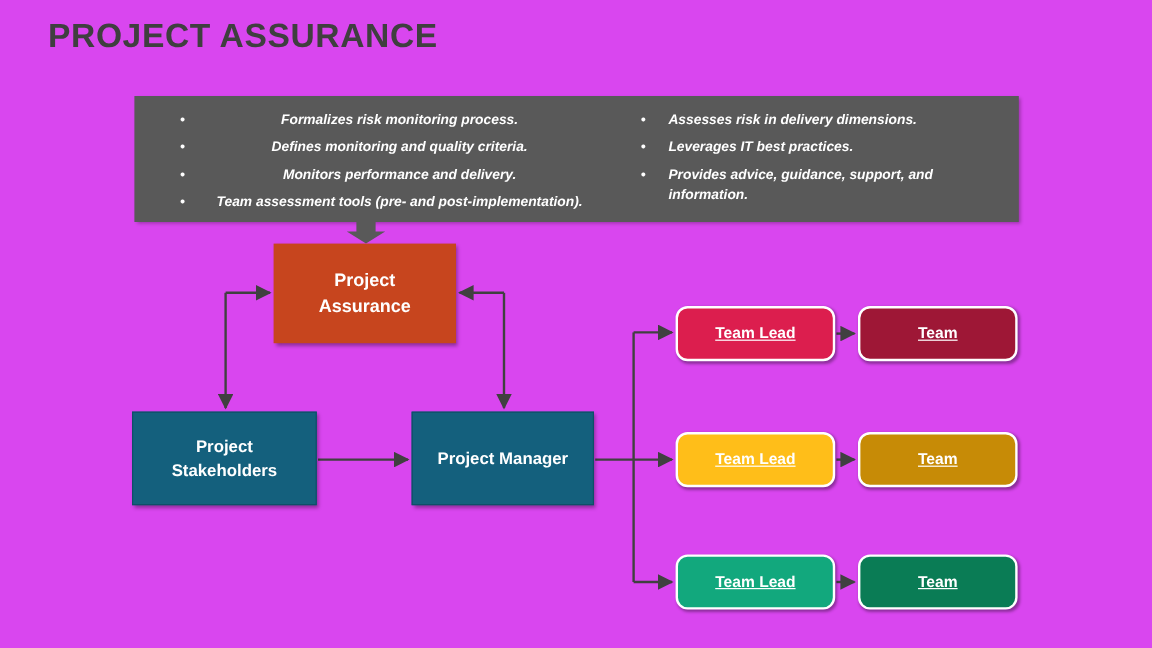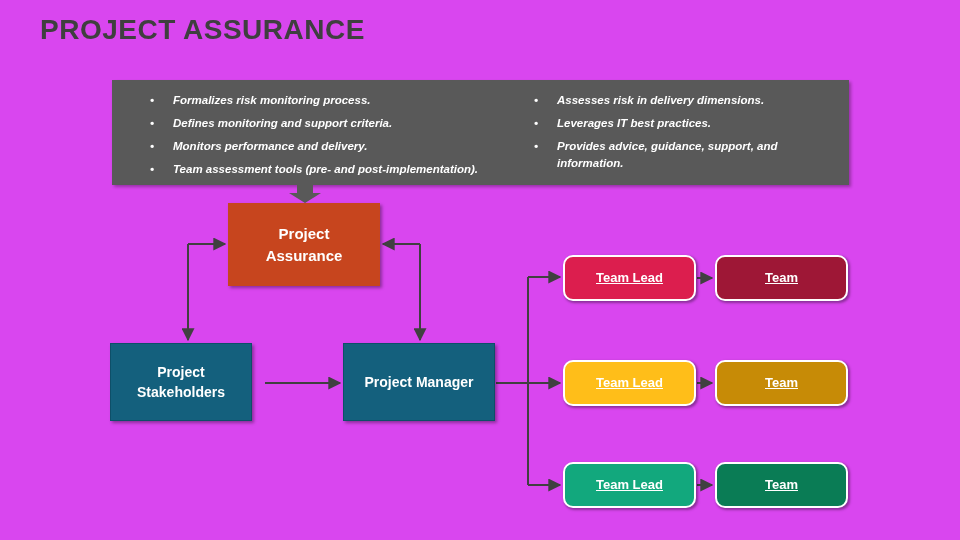--- a/index.html
+++ b/index.html
@@ -14,33 +14,33 @@
   .info-box {
     position:absolute; left:112px; top:80px; width:737px; height:105px;
     background:#595959; box-shadow:2px 2px 3px rgba(0,0,0,.3);
   }
   ul.bullets {
     position:absolute; top:12px; margin:0; padding:0; list-style:none;
     color:#ffffff; font-style:italic; font-weight:bold; font-size:11.5px;
   }
   ul.bullets li { position:relative; padding-left:25px; margin-bottom:6px; line-height:17px; }
   ul.bullets li::before { content:"\2022"; position:absolute; left:2px; }
-  ul.bullets.left  { left:36px;  width:345px; }
+  ul.bullets.left  { left:36px;  width:345px;text-align:center; }
   ul.bullets.right { left:420px; width:250px; }
 
   .node {
     position:absolute; display:flex; align-items:center; justify-content:center;
     text-align:center; color:#ffffff; font-weight:bold; box-sizing:border-box;
     line-height:1.45;
   }
   .node.rect { box-shadow:2px 2px 3px rgba(0,0,0,.35); }
   .node.pill { border-radius:10px; box-shadow:1.5px 1.5px 2.5px rgba(0,0,0,.35); border:2px solid;text-decoration:underline; }
 
   .pa       { left:228px; top:203px; width:152px; height:83px; background:#C7451E; font-size:15px; padding:0 28px; }
-  .ps       { left:110px; top:343px; width:142px; height:78px; background:#14607D; border:1px solid #0E4F68; font-size:14px; padding:0 20px; }
+  .ps       { left:110px; top:343px; width:154px; height:78px; background:#14607D; border:1px solid #0E4F68; font-size:14px; padding:0 20px; }
   .pm       { left:343px; top:343px; width:152px; height:78px; background:#14607D; border:1px solid #0E4F68; font-size:14px; padding:0 20px; }
 
   .pill     { width:133px; height:46px; font-size:13px; }
   .lead-1   { left:563px; top:255px; background:#DC1E4E; border-color:#B51840; }
   .team-1   { left:715px; top:255px; background:#9E1736; border-color:#7C1129; }
   .lead-2   { left:563px; top:360px; background:#FFBE19; border-color:#DE9E1C; }
   .team-2   { left:715px; top:360px; background:#C78B06; border-color:#9E6E05; }
   .lead-3   { left:563px; top:462px; background:#12A87D; border-color:#0D8160; }
   .team-3   { left:715px; top:462px; background:#0A7C55; border-color:#065C3E; }
 
@@ -49,21 +49,21 @@
 </head>
 <body>
 
 <div class="canvas">
 
   <h1 class="slide-title">PROJECT ASSURANCE</h1>
 
   <div class="info-box">
     <ul class="bullets left">
       <li>Formalizes risk monitoring process.</li>
-      <li>Defines monitoring and support criteria.</li>
+      <li>Defines monitoring and quality criteria.</li>
       <li>Monitors performance and delivery.</li>
       <li>Team assessment tools (pre- and post-implementation).</li>
     </ul>
     <ul class="bullets right">
       <li>Assesses risk in delivery dimensions.</li>
       <li>Leverages IT best practices.</li>
       <li>Provides advice, guidance, support, and information.</li>
     </ul>
   </div>
 

